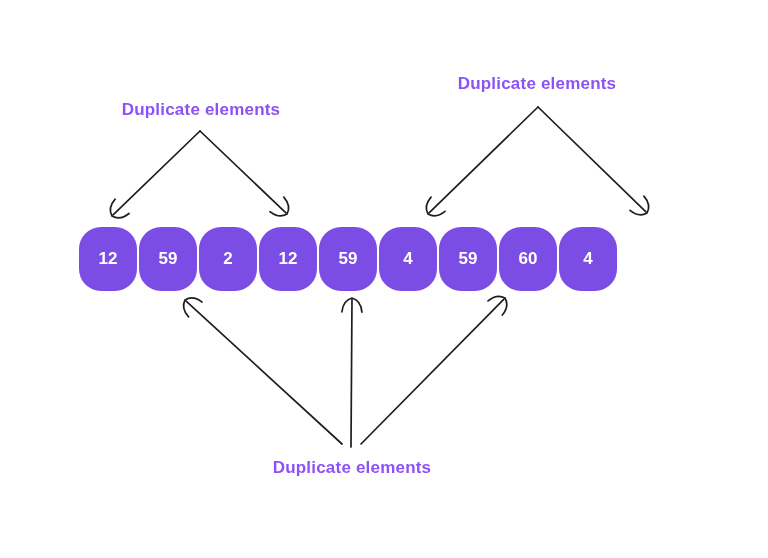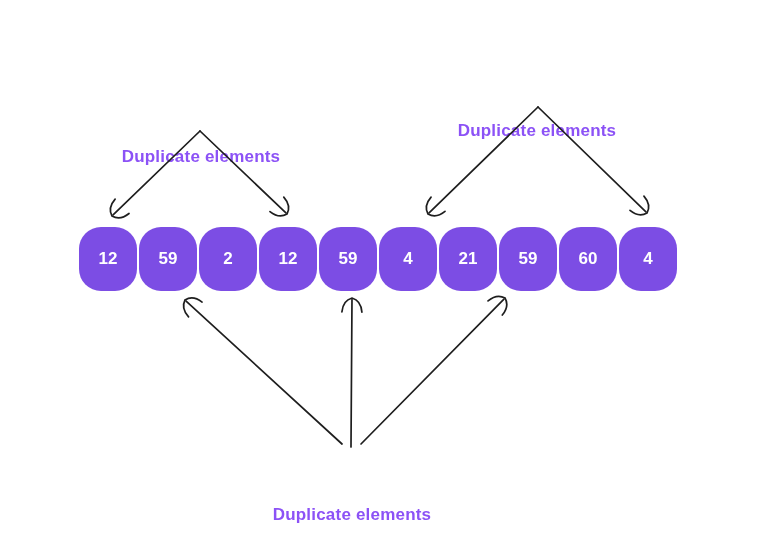--- a/index.html
+++ b/index.html
@@ -16,21 +16,20 @@
     overflow: hidden;
   }
   .dup-label {
     position: absolute;
     transform: translateX(-50%);
     color: var(--label-color, #8c52f6);
     font-size: 17px;
     font-weight: 700;
     letter-spacing: 0.2px;
     white-space: nowrap;
-    margin-top: 47px;
   }
   #label-top-left  { left: 201px; top: 100px; }
   #label-top-right { left: 537px; top: 74px;  }
   #label-bottom    { left: 352px; top: 458px; }
 
   .array-row {
     position: absolute;
     left: 79px;
     top: 227px;
     display: flex;
@@ -66,21 +65,20 @@
 
   <div class="dup-label" id="label-bottom">Duplicate elements</div>
 
   <div class="array-row" id="array-row">
       <div class="array-element">12</div>
       <div class="array-element">59</div>
       <div class="array-element">2</div>
       <div class="array-element">12</div>
       <div class="array-element">59</div>
       <div class="array-element">4</div>
-      <div class="array-element">21</div>
       <div class="array-element">59</div>
       <div class="array-element">60</div>
       <div class="array-element">4</div>
     </div>
 
   <svg class="arrows" id="arrows-layer" width="768" height="558" viewBox="0 0 768 558">
       <g>
         <line x1="200" y1="131" x2="113.0788909173764" y2="214.9578894548069" stroke="#1E1E1E" stroke-width="1.7" stroke-linecap="round"></line>
         <path d="M 112 216 Q 107.54548825780196 207.7898035870864 115.122244927559 199.0810287956882 M 112 216 Q 120.05081480011938 220.73649459560323 129.01705219680056 213.4662410273736" fill="none" stroke="#1E1E1E" stroke-width="1.7" stroke-linecap="round"></path>
       </g>

